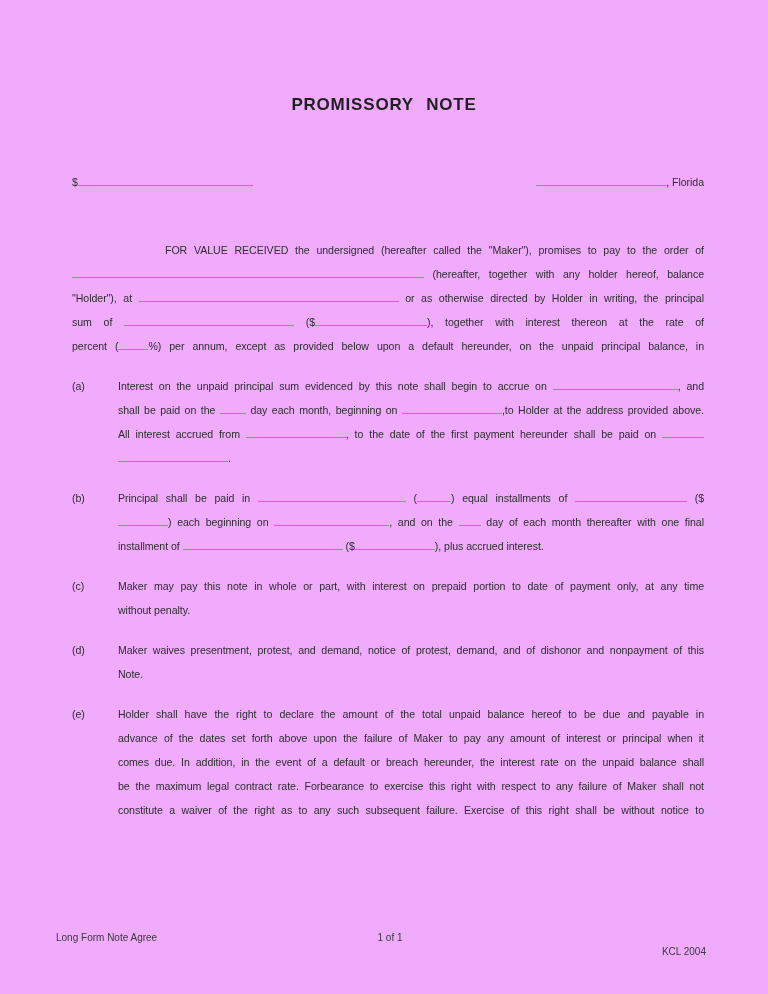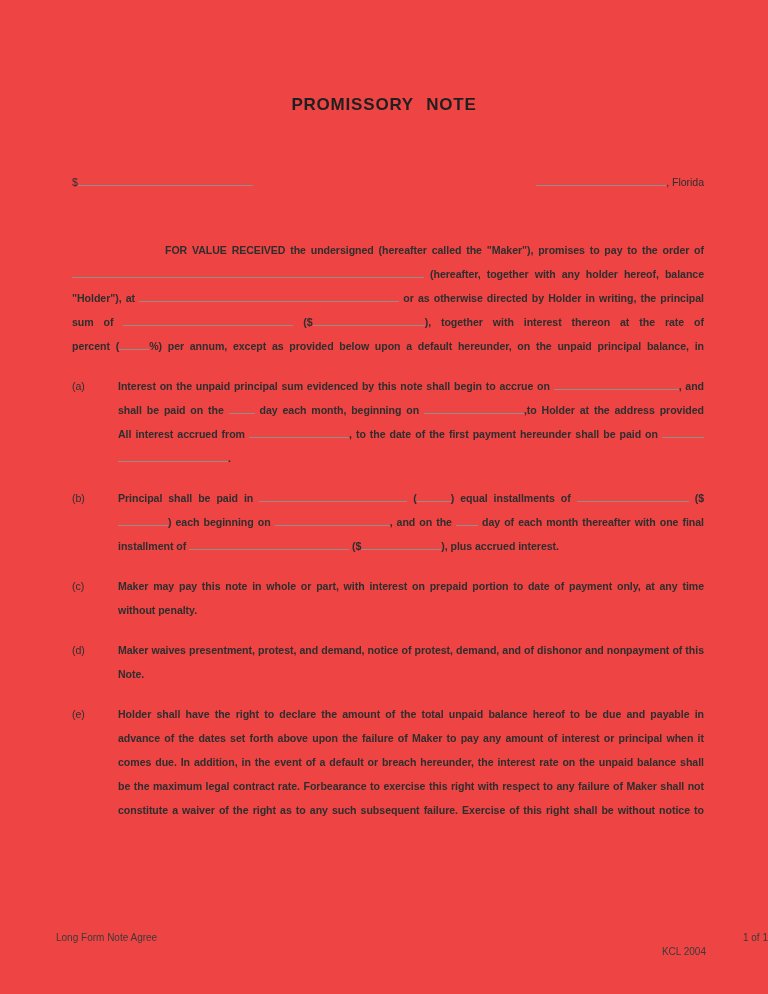--- a/index.html
+++ b/index.html
@@ -1,20 +1,20 @@
 <!DOCTYPE html>
 <html><head>
 <meta charset="utf-8">
 <style>
   html, body { margin: 0; padding: 0; background: #ffffff; }
   .page {
     position: relative;
     width: 768px;
     height: 994px;
-    background: #ef4444;
+    background: #f0abfc;
     font-family: "Liberation Sans", "DejaVu Sans", sans-serif;
     color: #2e2e2e;
     overflow: hidden;
   }
   .title {
     position: absolute;
     top: 95px;
     left: 0;
     right: 0;
     margin: 0;
@@ -41,41 +41,40 @@
   }
   .para { margin-top: 44px; }
   .clause { display: flex; margin-top: 16px; }
   .clause-label { flex: 0 0 46px; width: 46px; line-height: 24px; }
   .clause-body { flex: 1; min-width: 0; }
   .line {
     height: 24px;
     line-height: 24px;
     text-align: justify;
     overflow: hidden;
-    font-weight: bold;
   }
   .line.j { text-align-last: justify; }
   .blank {
     display: inline-block;
     height: 14px;
     border-bottom: 1px solid #8f8f8f;
     vertical-align: baseline;
   }
   .footer {
     position: absolute;
     top: 928px;
     left: 0;
     width: 100%;
     height: 20px;
     font-size: 10px;
     color: #3a3a3a;
     line-height: 20px;
   }
   .footer .fl { position: absolute; left: 56px; }
-  .footer .fc { position: absolute; left: 12px; right: 0; text-align: right; }
+  .footer .fc { position: absolute; left: 12px; right: 0; text-align: center; }
   .footer .fr { position: absolute; right: 62px; margin-top: 14px; }
 </style>
 </head>
 <body>
 
 <div class="page">
   <h1 class="title">PROMISSORY NOTE</h1>
   <div class="content" id="doc-body">
       <div class="row">
         <span class="row-left"><span class="seg">$</span><span class="blank" style="width: 175px;"></span></span>

